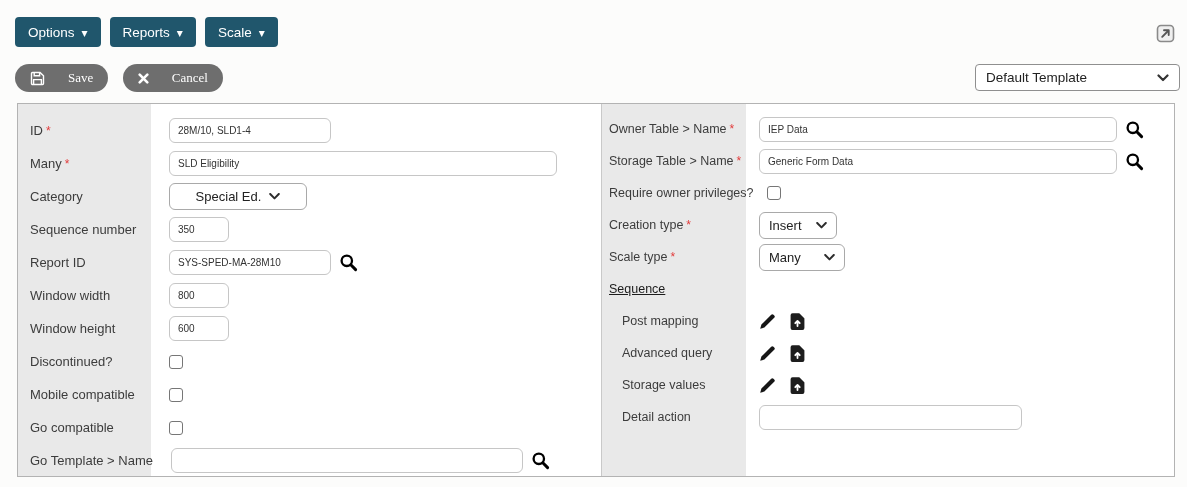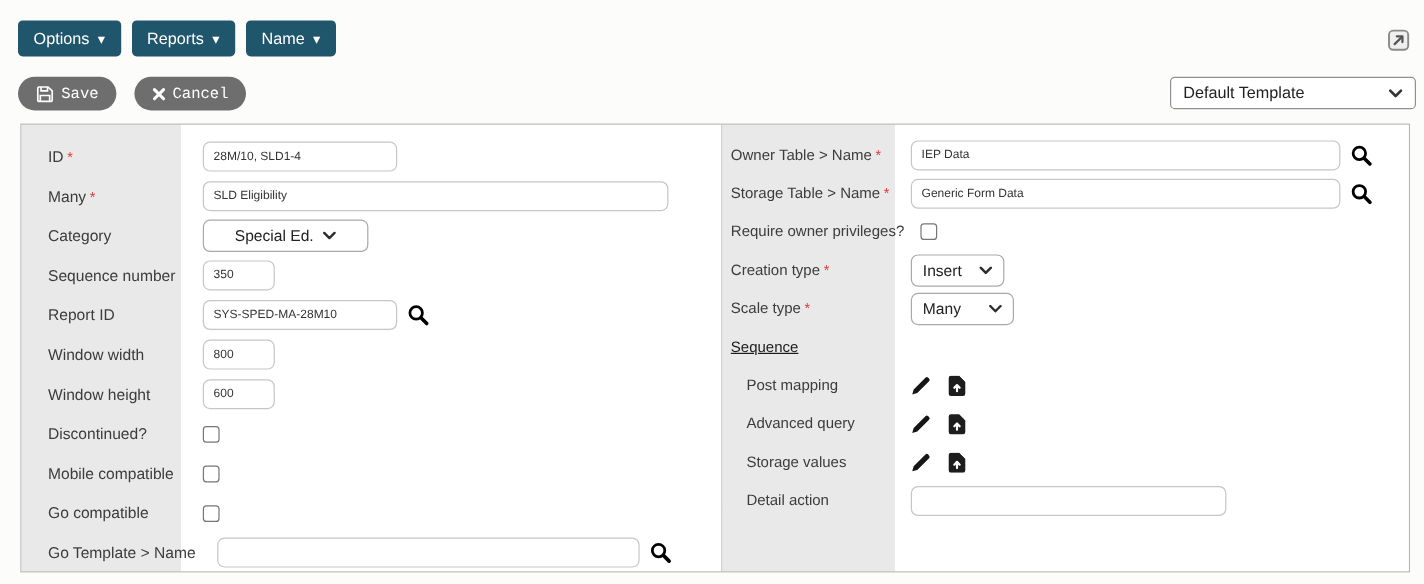--- a/index.html
+++ b/index.html
@@ -9,40 +9,40 @@
   
   .topbar { position:absolute; top:17px; left:15px; display:flex; gap:9px; }
   .menu-btn { display:inline-flex; align-items:center; gap:7px; height:30px; padding:0 13px;
     background:#20566c; color:#fff; border:none; border-radius:4px; font-size:13.5px;
     font-family:inherit; cursor:pointer; }
   .caret::after { content:"▾"; font-size:12px; color:#fff; }
   .newwin { position:absolute; top:24px; right:12px; width:19px; height:19px; cursor:pointer; }
 
   
   .actionbar { position:absolute; top:64px; left:15px; right:7px; height:28px; }
-  .pill { display:inline-flex; align-items:center; gap:6px; height:28px; padding:0 15px;
+  .pill { display:inline-flex; align-items:center; gap:23px; height:28px; padding:0 15px;
     background:#6e6e6e; color:#fff; border:none; border-radius:15px; font-size:13px;
-    font-family:Liberation Mono, monospace; cursor:pointer; margin-right:10px; vertical-align:top; }
+    font-family:Liberation Serif, serif; cursor:pointer; margin-right:10px; vertical-align:top; }
   .picon { display:inline-flex; align-items:center; }
   .tpl-select { position:absolute; right:0; top:0; width:205px; height:27px;
     border:1px solid #8f8f8f; border-radius:4px; background:#fff; display:flex;
     align-items:center; justify-content:space-between; padding:0 10px; font-size:13.5px;
     color:#222; cursor:pointer; }
 
   
   .form { position:absolute; top:103px; left:17px; width:1158px; height:374px;
     border:1px solid #b3b3b3; background:#fff; display:flex; }
   .pane { height:100%; }
   .pane-left  { width:583px; background:linear-gradient(to right,#e9e9e9 0,#e9e9e9 133px,#fff 133px); padding-top:10px; }
   .pane-right { flex:1; border-left:1px solid #c9c9c9; background:linear-gradient(to right,#e9e9e9 0,#e9e9e9 144px,#fff 144px); padding-top:9px; }
 
   .row { display:flex; align-items:center; }
   .pane-left  .row { height:33px; }
   .pane-right .row { height:32px; }
-  .lbl { flex:0 0 133px; padding-left:22px; font-size:13px; color:#3c3c3c; white-space:nowrap; }
+  .lbl { flex:0 0 133px; padding-left:12px; font-size:13px; color:#3c3c3c; white-space:nowrap; }
   .pane-right .lbl { flex:0 0 144px; padding-left:7px; font-size:12.5px; }
   .pane-right .lbl.sub { padding-left:20px; }
   .lbl.adv-link { text-decoration:underline; color:#1c1c1c; cursor:pointer; }
   .req::after { content:"*"; color:#e23b3b; margin-left:3px; font-size:12px; }
   .fld { flex:1; padding-left:18px; display:flex; align-items:center; }
   .pane-right .fld { padding-left:13px; }
 
   .txt { height:25px; border:1px solid #c6c6c6; border-radius:6px; padding:0 8px;
     font-size:10px; color:#333; font-family:inherit; background:#fff; }
   .sel { display:inline-flex; align-items:center; justify-content:space-between;
@@ -63,21 +63,21 @@
   <div class="topbar">
     <button class="menu-btn">
       <span>Options</span>
       <span class="caret"></span>
     </button>
     <button class="menu-btn">
       <span>Reports</span>
       <span class="caret"></span>
     </button>
     <button class="menu-btn">
-      <span>Name</span>
+      <span>Scale</span>
       <span class="caret"></span>
     </button>
   </div>
 
   <div class="newwin">
     <svg width="19" height="19" viewBox="0 0 19 19">
       <rect x="1.5" y="1.5" width="16" height="16" rx="3.5" fill="#efefef" stroke="#8a8a8a" stroke-width="1.6"></rect>
       <path d="M6.2 12.8 L12 7" stroke="#555" stroke-width="1.9" stroke-linecap="round" fill="none"></path>
       <path d="M8 6.3 H12.7 V11" stroke="#555" stroke-width="1.9" stroke-linecap="round" stroke-linejoin="round" fill="none"></path>
     </svg>

